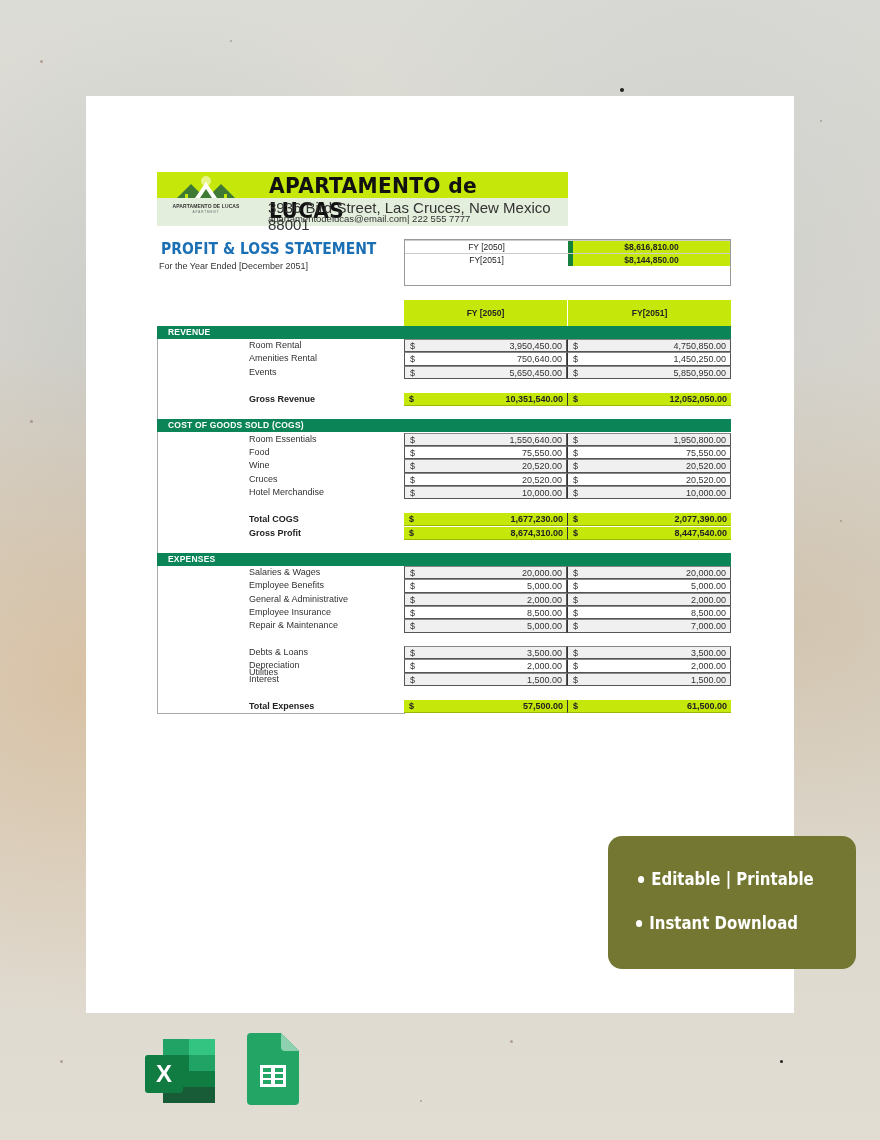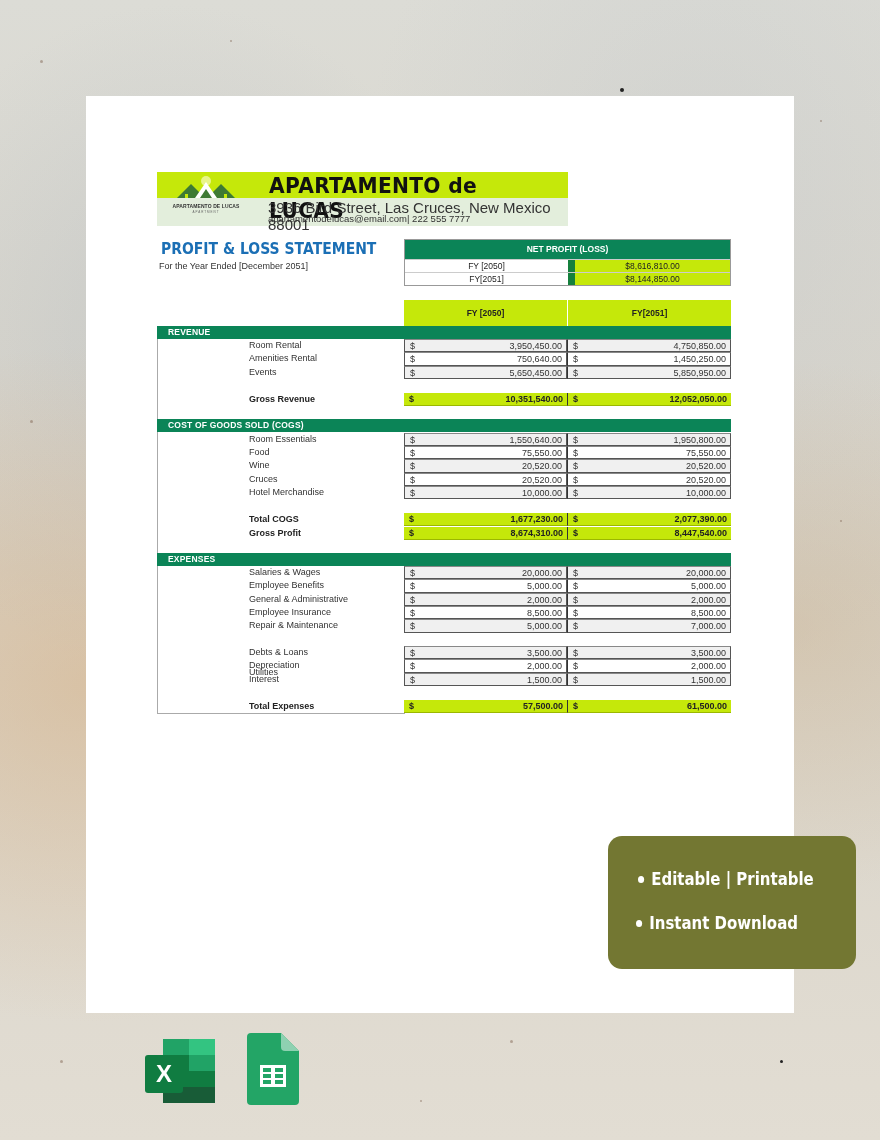--- a/index.html
+++ b/index.html
@@ -33,21 +33,21 @@
   .contact { position: absolute; left: 111px; top: 41px; font-size: 9.5px; color: #333; }
 
   .title { position: absolute; left: 161px; top: 240px; font-size: 15.5px; font-weight: bold; color: #1b6fb5; font-family: "DejaVu Sans", sans-serif; transform: scaleX(0.9); transform-origin: left top; }
   .subtitle { position: absolute; left: 159px; top: 261px; font-size: 9px; color: #333; }
 
   
   .np-box { position: absolute; left: 404px; top: 239px; width: 327px; height: 47px; border: 1px solid #999; }
   .np-head { height: 19px; background: #0b8457; color: #fff; font-size: 8.5px; font-weight: bold; text-align: center; line-height: 19px; }
   .np-row { height: 13px; display: flex; font-size: 8.5px; border-top: 1px solid #ccc; }
   .np-row .lbl { width: 163px; text-align: center; color: #222; line-height: 12px; background: #fff; }
-  .np-row .val { flex: 1; text-align: center; background: #c5e80a; font-weight: normal; color: #222; line-height: 12px; border-left: 7px solid #15803d; }
+  .np-row .val { flex: 1; text-align: center; background: #c5e80a; font-weight: bold; color: #222; line-height: 12px; border-left: 5px solid #15803d; }
 
   
   .fy-head { position: absolute; top: 300px; height: 26px; background: #c5e80a; font-size: 8.5px; font-weight: bold; color: #222; text-align: center; line-height: 26px; }
   .stmt-frame { position: absolute; left: 157px; top: 326px; width: 248px; height: 388px; border-left: 1px solid #aaa; border-bottom: 1px solid #aaa; pointer-events: none; }
   .sec-head { position: absolute; left: 157px; width: 574px; height: 13px; background: #0b8457; color: #fff; font-size: 8.5px; font-weight: bold; line-height: 13px; padding-left: 11px; letter-spacing: 0.2px; }
   .row { position: absolute; left: 157px; width: 574px; height: 13.4px; font-size: 9px; color: #333; }
   .row .label { position: absolute; left: 92px; top: 0; line-height: 13px; }
   .cell { position: absolute; top: 0; height: 13.4px; line-height: 13px; background: #f0f0f0; border: 1px solid #555; border-top: 1px solid #888; }
   .cell.c1 { left: 247px; width: 163px; }
   .cell.c2 { left: 410px; width: 164px; border-left: 1px solid #333; }
@@ -102,21 +102,20 @@
   </div>
   <div class="company-name">APARTAMENTO de LUCAS</div>
   <div class="addr">3936 Bird Street, Las Cruces, New Mexico 88001</div>
   <div class="contact">apartamentodelucas@email.com| 222 555 7777</div>
 </div>
 
 <div class="title">PROFIT &amp; LOSS STATEMENT</div>
 <div class="subtitle">For the Year Ended [December 2051]</div>
 
 <div class="np-box">
-  <div class="np-head">NET PROFIT (LOSS)</div>
   <div class="np-row">
     <div class="lbl">FY [2050]</div>
     <div class="val">$8,616,810.00</div>
   </div>
   <div class="np-row">
     <div class="lbl">FY[2051]</div>
     <div class="val">$8,144,850.00</div>
   </div>
 </div>
 

